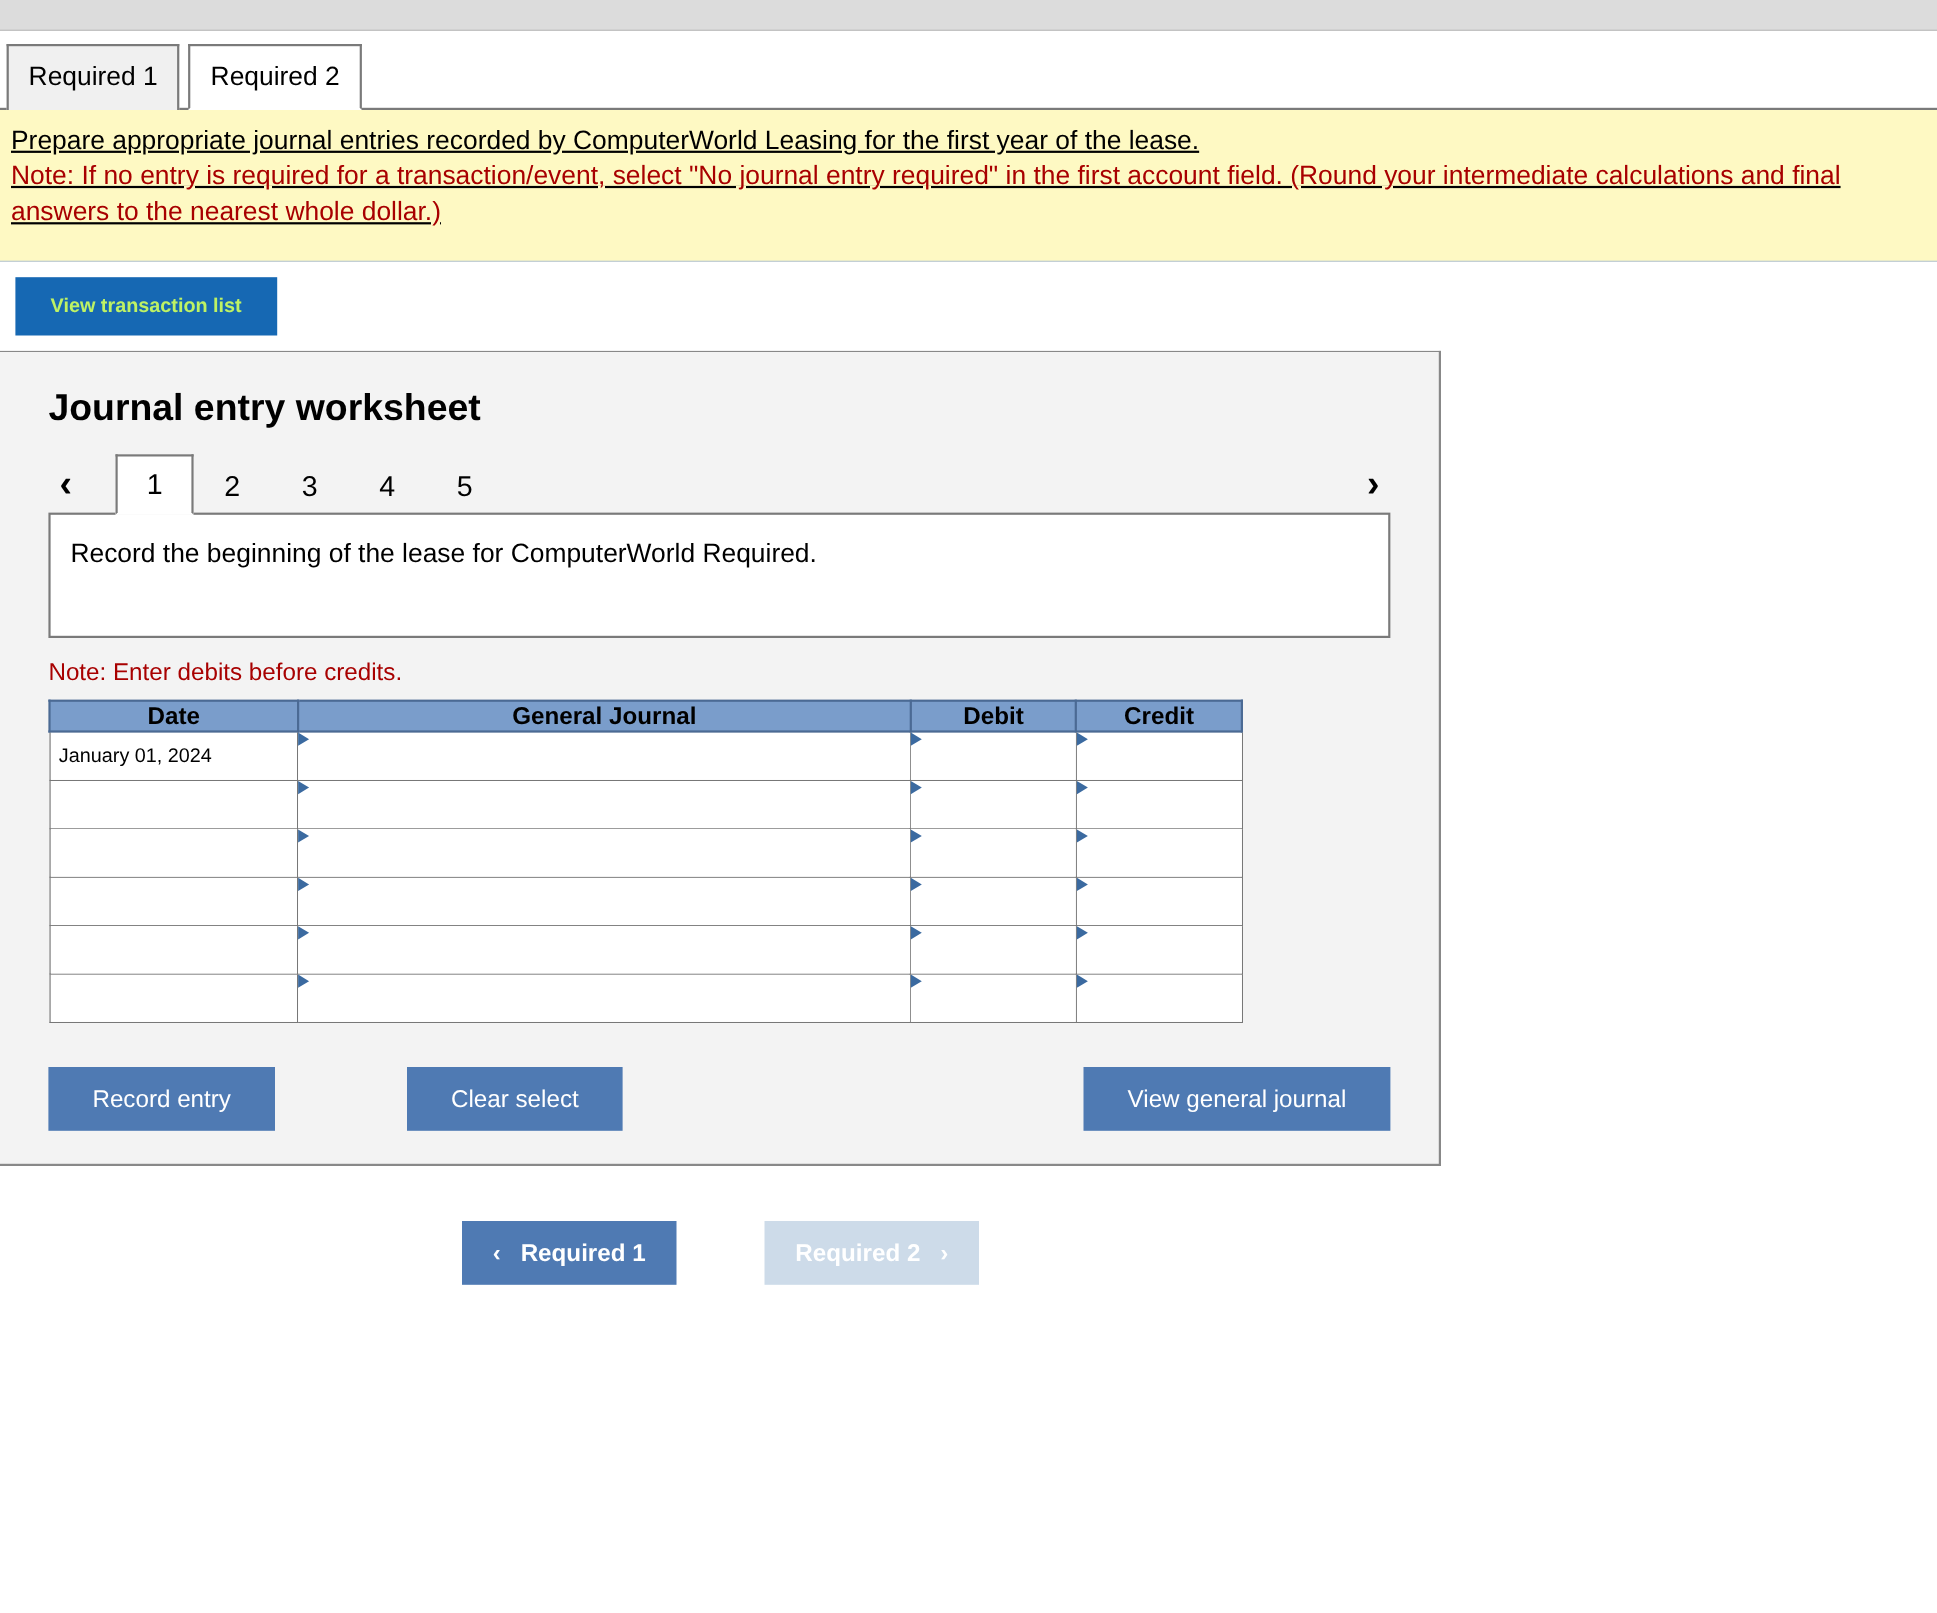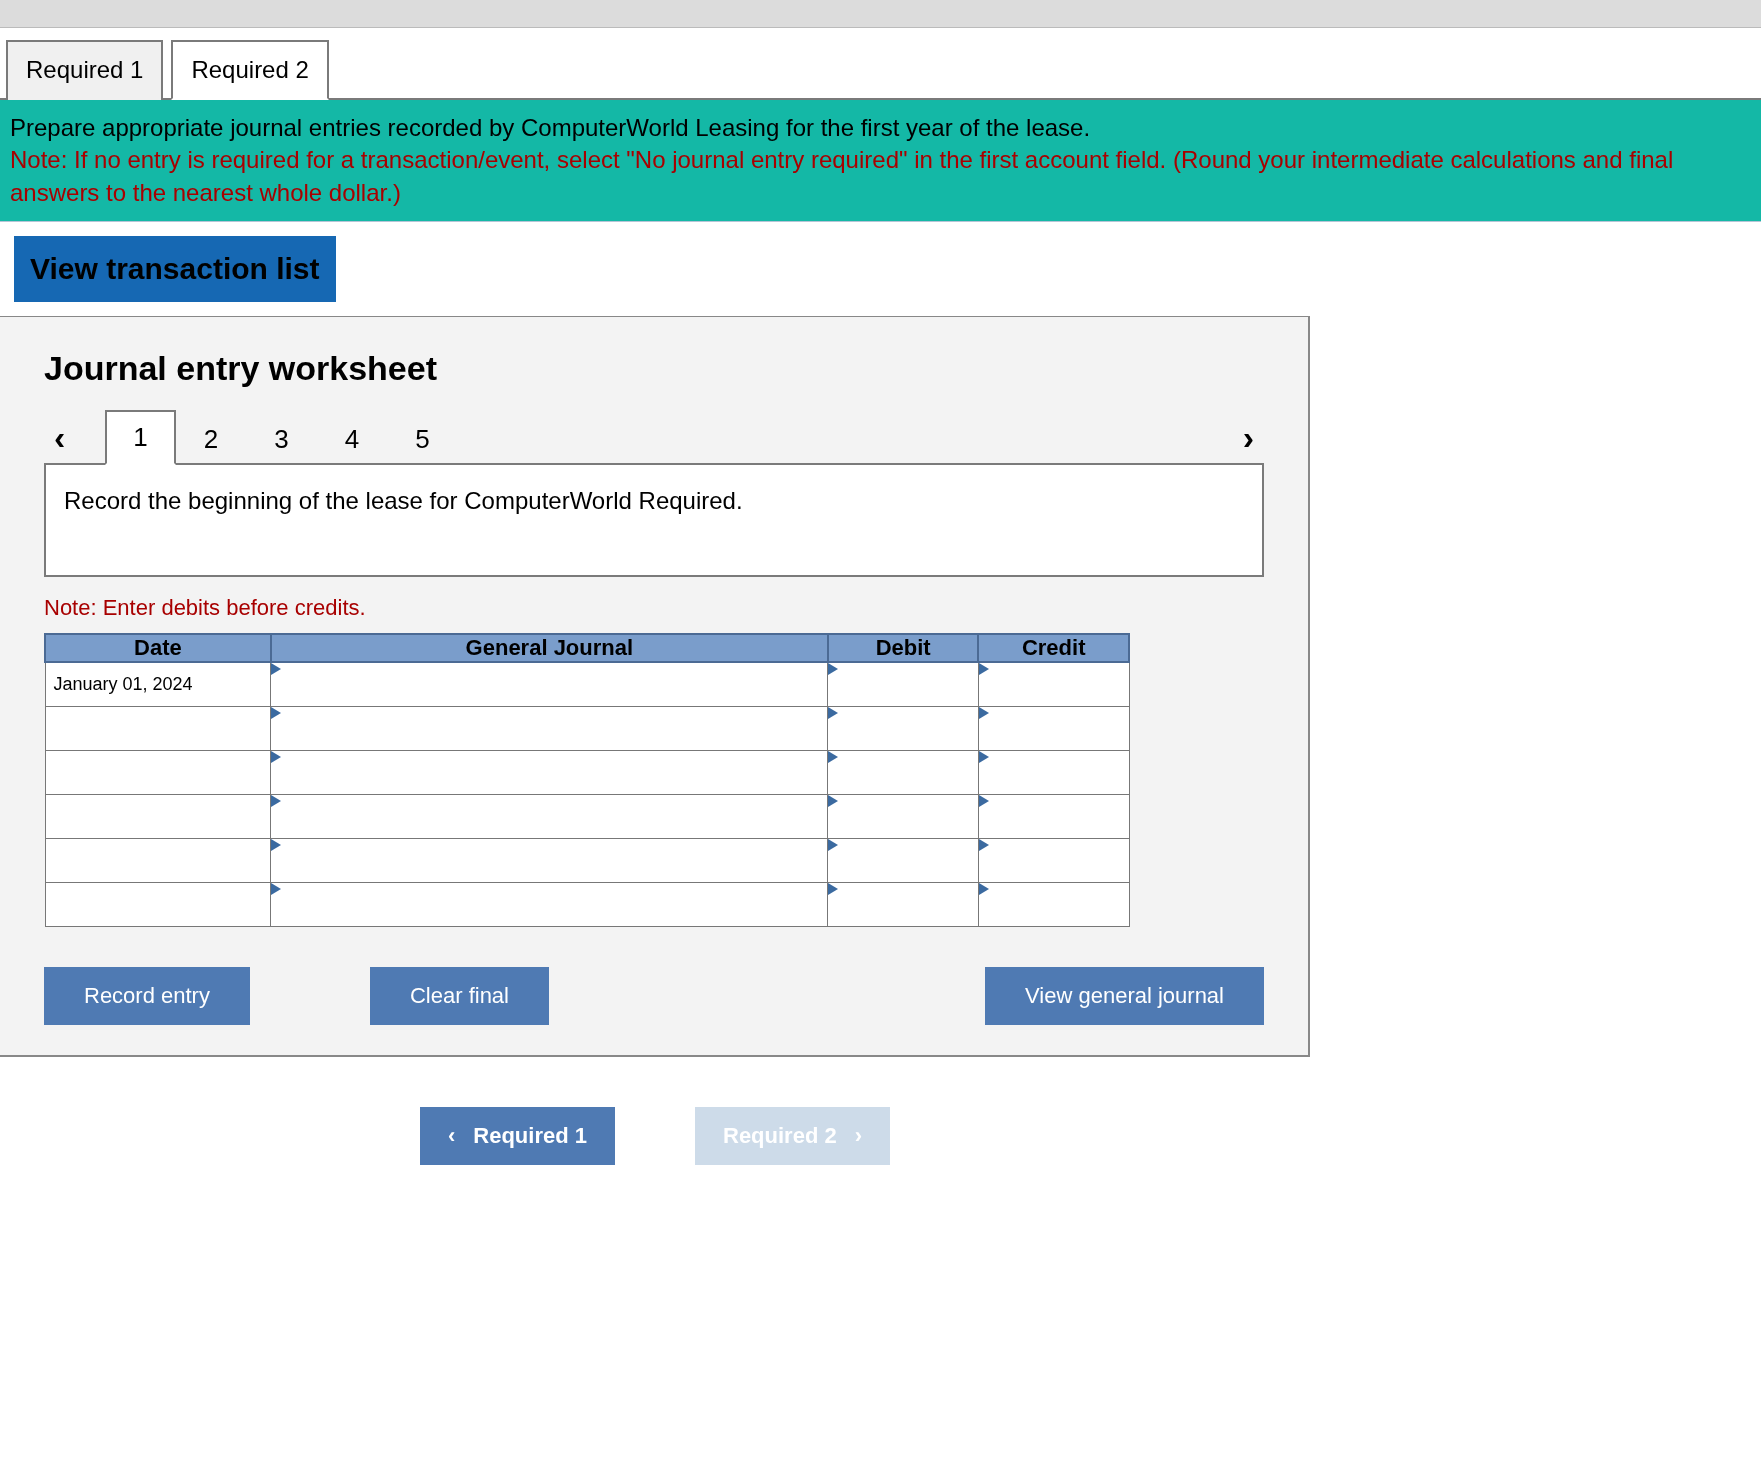--- a/index.html
+++ b/index.html
@@ -29,37 +29,38 @@
     font-size: 24px;
     position: relative;
     margin-bottom: -2px;
     cursor: pointer;
   }
   .tab.active {
     background: #fff;
     border-bottom: 2px solid #fff;
   }
   .instructions {
-    background: #14b8a6;
-    padding: 12px 10px 12px 10px;
+    background: #fef9c3;
+    padding: 12px 10px 28px 10px;
     font-size: 24px;
     line-height: 1.35;
     border-bottom: 1px solid #b5c5d6;
+    text-decoration: underline;
   }
   .instructions .note-red {
     color: #a80000;
   }
   .view-transaction-btn {
     display: inline-block;
     margin: 14px 0 14px 14px;
     background: #1668b3;
-    color: #000000;
+    color: #bef264;
     border: none;
-    padding: 16px 16px;
-    font-size: 30px;
+    padding: 16px 32px;
+    font-size: 18px;
     font-weight: bold;
     cursor: pointer;
   }
   .worksheet-section {
     border-top: 1px solid #888;
     background: #f3f3f3;
     width: 1310px;
     border-right: 2px solid #888;
     border-bottom: 2px solid #888;
     padding: 24px 0 30px 0;
@@ -280,21 +281,21 @@
           <td></td>
           <td class="tri-cell"></td>
           <td class="tri-cell"></td>
           <td class="tri-cell"></td>
         </tr>
       </tbody>
     </table>
 
     <div class="action-row">
       <button class="action-btn">Record entry</button>
-      <button class="action-btn clear">Clear final</button>
+      <button class="action-btn clear">Clear select</button>
       <button class="action-btn vgj">View general journal</button>
     </div>
   </div>
 </div>
 
 <div class="bottom-nav">
   <button class="bottom-btn">
     <span class="chev">‹</span>
     <span>Required 1</span>
   </button>

